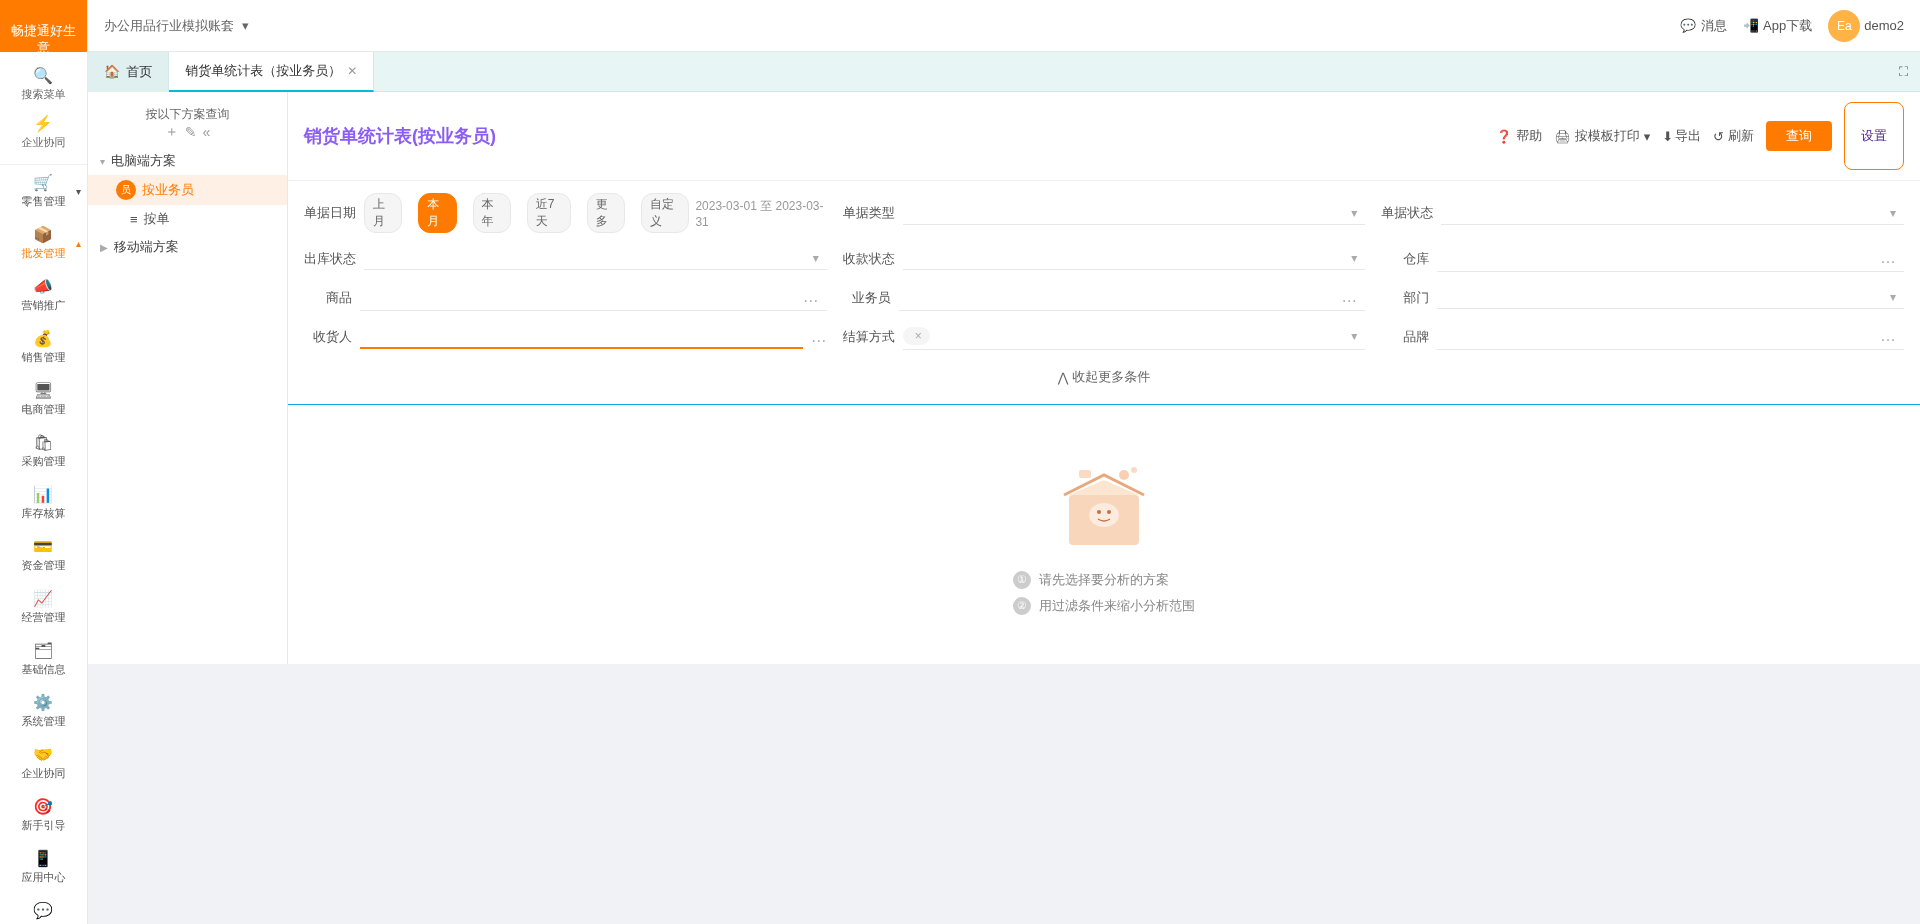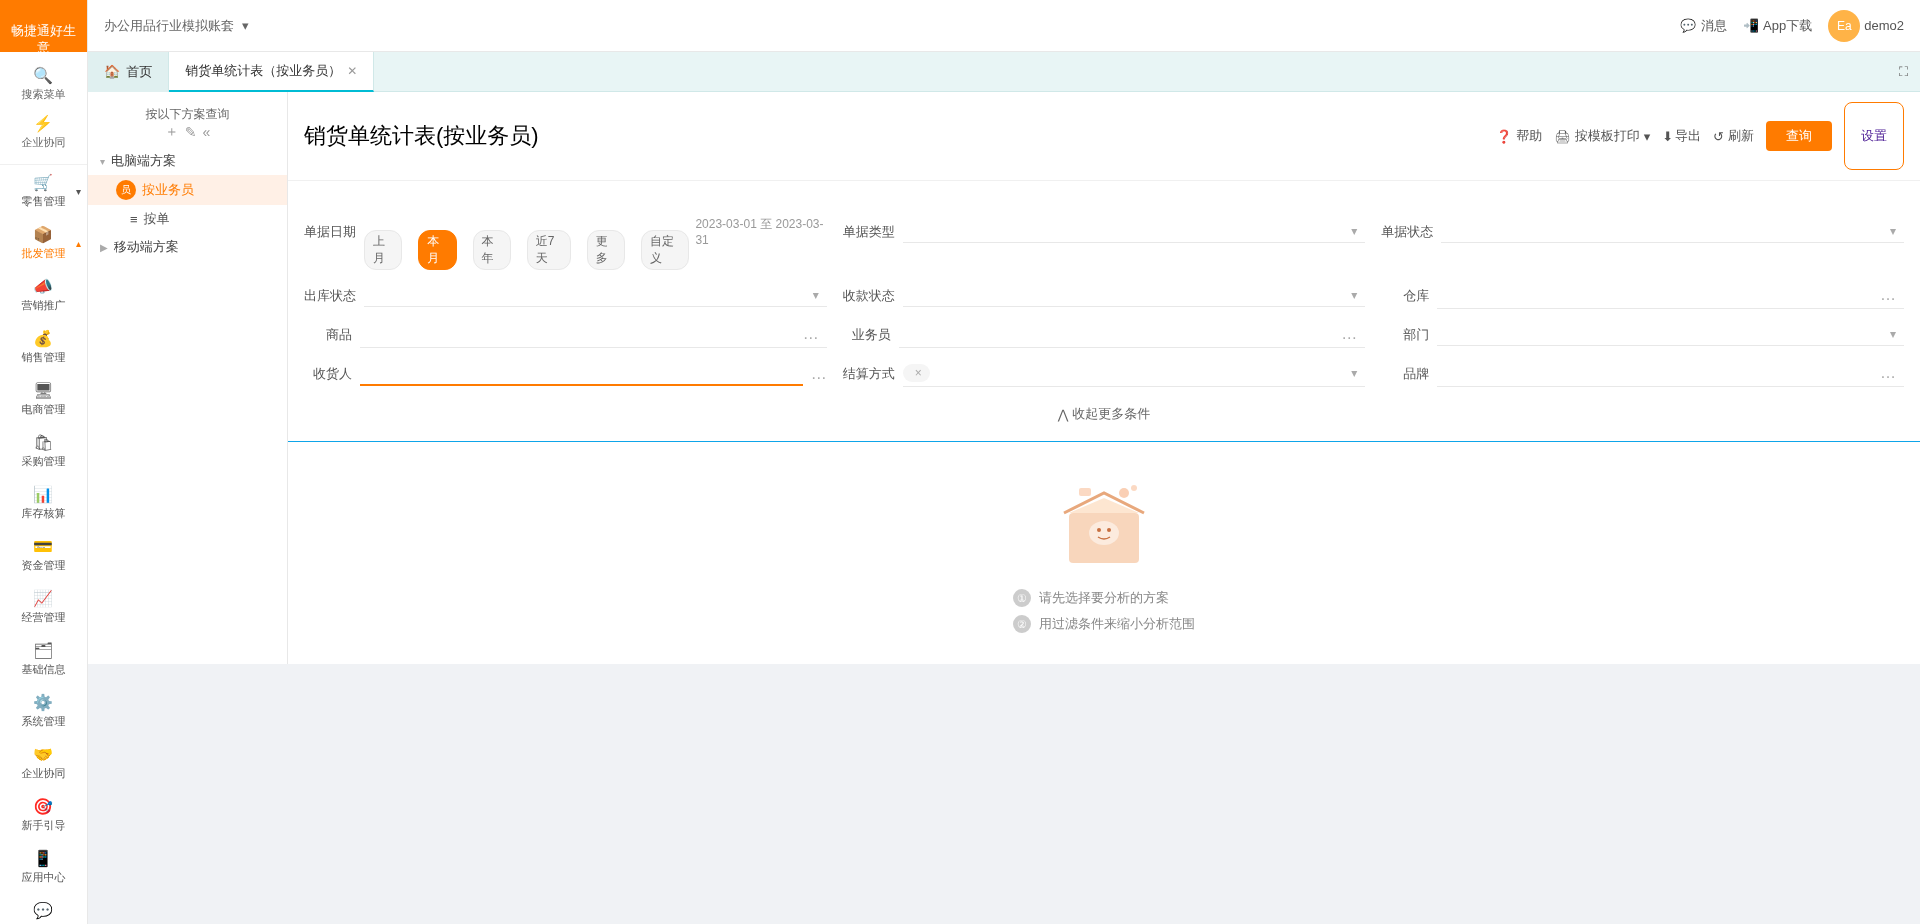--- a/index.html
+++ b/index.html
@@ -51,39 +51,39 @@
     .tree-item.active { background: #fff0e6; color: #ff7b00; }
     .tree-item .item-icon { width: 20px; height: 20px; border-radius: 50%; background: #ff7b00; display: flex; align-items: center; justify-content: center; color: #fff; font-size: 10px; flex-shrink: 0; }
     .tree-subitem { display: flex; align-items: center; gap: 6px; padding: 5px 12px 5px 42px; cursor: pointer; color: #555; font-size: 13px; }
     .tree-expand { font-size: 10px; color: #aaa; }
 
     
     .right-panel { flex: 1; background: #fff; display: flex; flex-direction: column; overflow: hidden; }
 
     
     .page-title-bar { display: flex; align-items: center; justify-content: space-between; padding: 10px 16px; border-bottom: 1px solid #f0f0f0; flex-shrink: 0; }
-    .page-title { font-size: 22px; font-weight: 400; color: #000000; }
+    .page-title { font-size: 18px; font-weight: 700; color: #8b5cf6; }
     .page-actions { display: flex; align-items: center; gap: 12px; color: #666; font-size: 13px; }
     .page-action-btn { display: flex; align-items: center; gap: 4px; cursor: pointer; color: #555; }
     .export-btn { display: flex; align-items: center; gap: 2px; }
     .query-btn { background: #ff7b00; color: #fff; border: none; padding: 6px 20px; border-radius: 4px; cursor: pointer; font-size: 13px; }
     .settings-btn { background: #fff; color: #4c1d95; border: 1px solid #ff7b00; padding: 24px 16px; border-radius: 8px; cursor: pointer; font-size: 13px; }
 
     
     .filter-area { padding: 12px 16px; border-bottom: 1px solid #0ea5e9; flex-shrink: 0; }
     .filter-row { display: flex; align-items: center; gap: 16px; margin-bottom: 12px; }
     .filter-row:last-child { margin-bottom: 0; }
     .filter-item { display: flex; align-items: center; gap: 8px; flex: 1; }
     .filter-label { color: #555; font-size: 13px; white-space: nowrap; min-width: 48px; text-align: right; }
     .filter-input { flex: 1; border: none; border-bottom: 1px solid #e8e8e8; padding: 4px 8px; color: #333; font-size: 13px; outline: none; background: transparent; }
     .filter-select { flex: 1; display: flex; align-items: center; justify-content: space-between; border-bottom: 1px solid #e8e8e8; padding: 4px 8px 4px 0; cursor: pointer; }
     .filter-select-text { color: #999; font-size: 13px; }
     .filter-select-arrow { color: #aaa; font-size: 12px; }
     .filter-date-area { flex: 1; display: flex; align-items: center; gap: 6px; }
-    .date-btns { display: flex; gap: 16px; align-items: flex-end; margin-top: 37px; }
+    .date-btns { display: flex; gap: 16px; align-items: flex-end; }
     .date-btn { padding: 2px 8px; border-radius: 12px; cursor: pointer; font-size: 12px; color: #666; background: #f5f5f5; border: 1px solid #e8e8e8; }
     .date-btn.active { background: #ff7b00; color: #fff; border-color: #ff7b00; }
     .date-range { font-size: 12px; color: #999; }
     .filter-dots { color: #aaa; cursor: pointer; font-size: 16px; }
     .filter-tag { display: flex; align-items: center; gap: 4px; background: #f5f5f5; border-radius: 12px; padding: 2px 8px; font-size: 12px; color: #555; }
     .filter-tag-close { cursor: pointer; color: #aaa; font-size: 12px; }
     .collapse-btn { display: flex; align-items: center; gap: 4px; color: #666; cursor: pointer; font-size: 13px; margin: 0 auto; padding: 6px 16px; }
 
     
     .empty-state { flex: 1; display: flex; flex-direction: column; align-items: center; justify-content: center; color: #999; }

